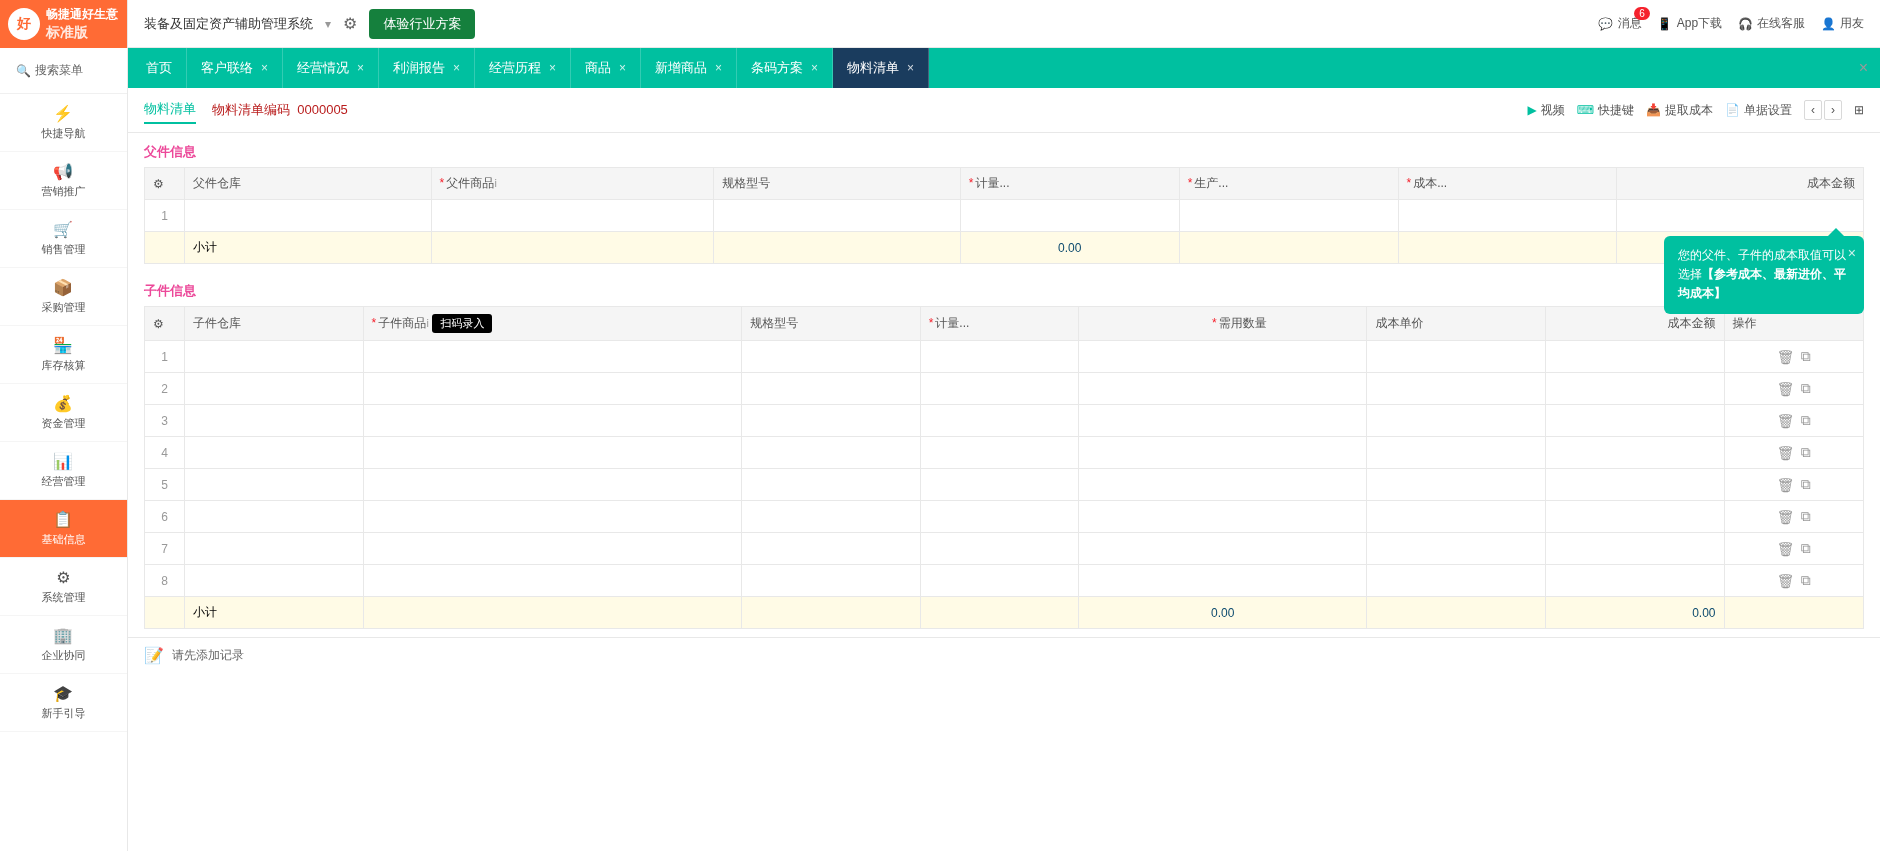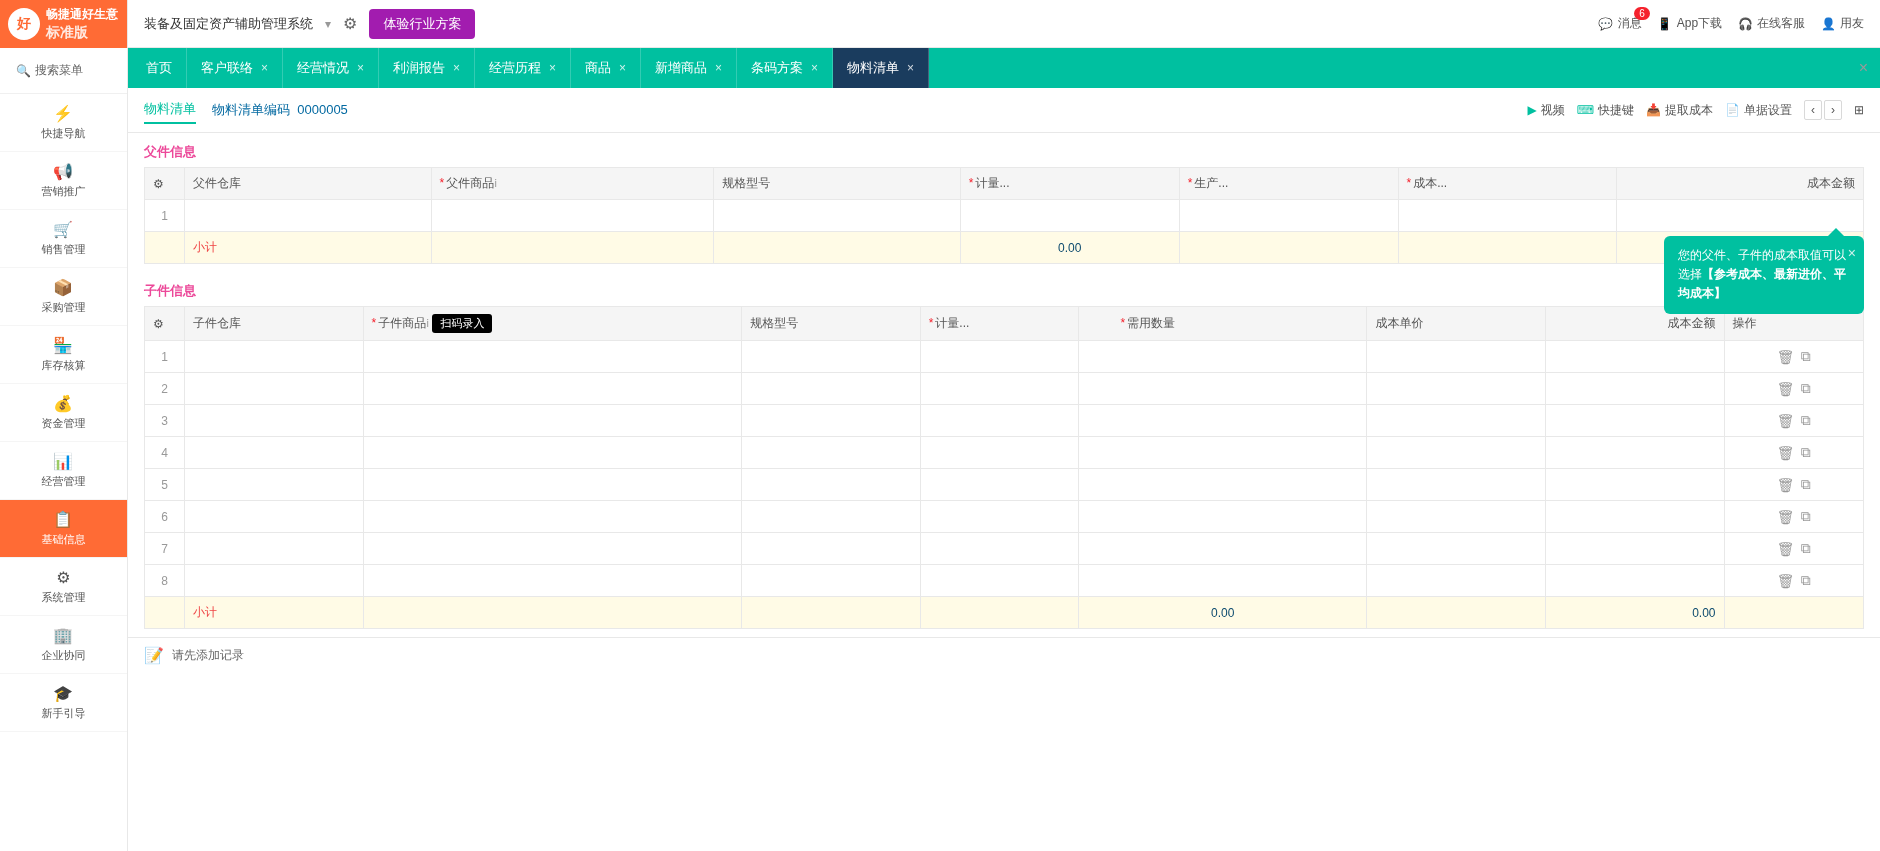--- a/index.html
+++ b/index.html
@@ -104,21 +104,21 @@
     .topbar-arrow {
       color: #999;
       font-size: 12px;
     }
     .topbar-gear {
       color: #666;
       cursor: pointer;
       font-size: 16px;
     }
     .topbar-trial-btn {
-      background: #a21caf;
+      background: #15803d;
       color: white;
       border: none;
       padding: 6px 14px;
       border-radius: 4px;
       font-size: 13px;
       cursor: pointer;
     }
     .topbar-right {
       margin-left: auto;
       display: flex;
@@ -194,21 +194,21 @@
       color: #666;
       cursor: pointer;
       padding: 4px 0;
     }
     .sub-header-tab.active {
       color: #00c0a0;
       border-bottom: 2px solid #00c0a0;
     }
     .sub-header-code {
       font-size: 13px;
-      color: #0369a1;
+      color: #b91c1c;
     }
     .sub-header-right {
       margin-left: auto;
       display: flex;
       align-items: center;
       gap: 12px;
     }
     .sub-header-action {
       display: flex;
       align-items: center;
@@ -254,21 +254,21 @@
     .data-table .row-num {
       color: #999;
       text-align: center;
       width: 40px;
     }
     .data-table .subtotal-row td {
       background: #fffbe6;
       font-weight: 500;
     }
     .data-table .subtotal-label {
-      color: #ef4444;
+      color: #000000;
     }
     .data-table .subtotal-value {
       font-weight: bold;
       color: #0c4a6e;
     }
     .required-mark {
       color: #f5222d;
       margin-right: 2px;
     }
     .col-settings {
@@ -599,21 +599,21 @@
             <th class="col-settings">⚙</th>
             <th>子件仓库</th>
             <th>
               <span class="required-mark">*</span><span>子件商品</span><span style="color:#999;font-size:11px;">ℹ</span>
               <button class="scan-btn">扫码录入</button>
             </th>
             <th>规格型号</th>
             <th>
               <span class="required-mark">*</span><span>计量...</span>
             </th>
-            <th style="">
+            <th style="text-align:center;">
               &nbsp;&nbsp;&nbsp;&nbsp;&nbsp;&nbsp;&nbsp;&nbsp;&nbsp;
               <span class="required-mark">*</span><span>需用数量</span>
             </th>
             <th>成本单价</th>
             <th style="text-align:right;">成本金额</th>
             <th style="">操作</th>
           </tr>
         </thead>
         <tbody id="child-tbody">
         <tr>

